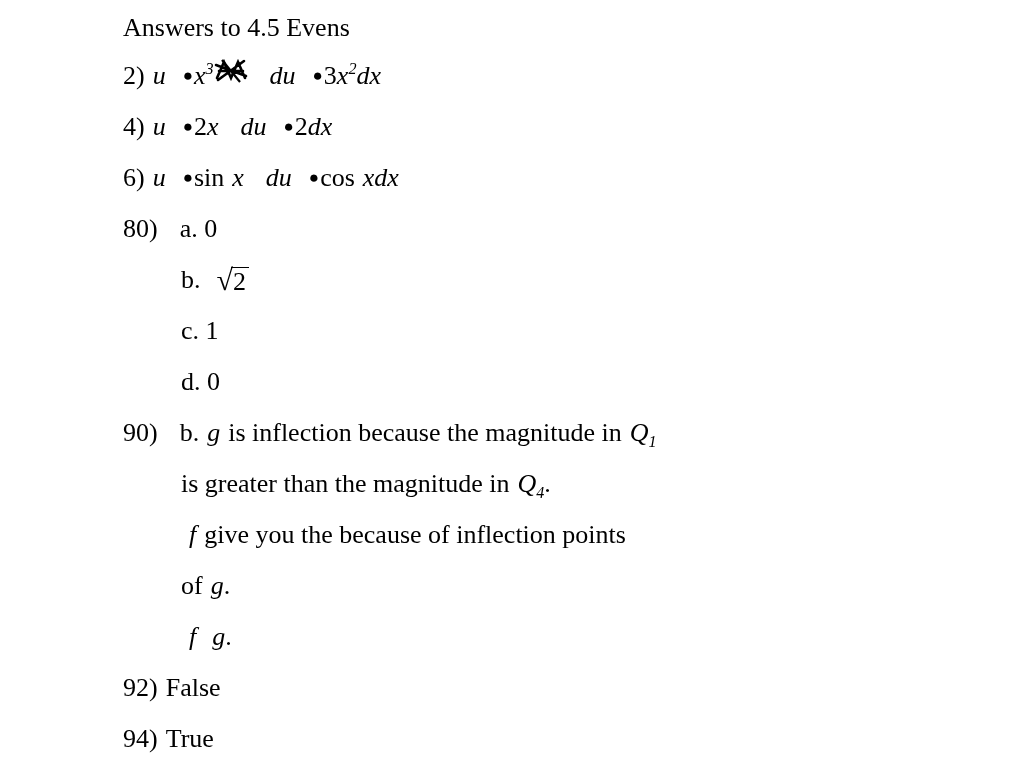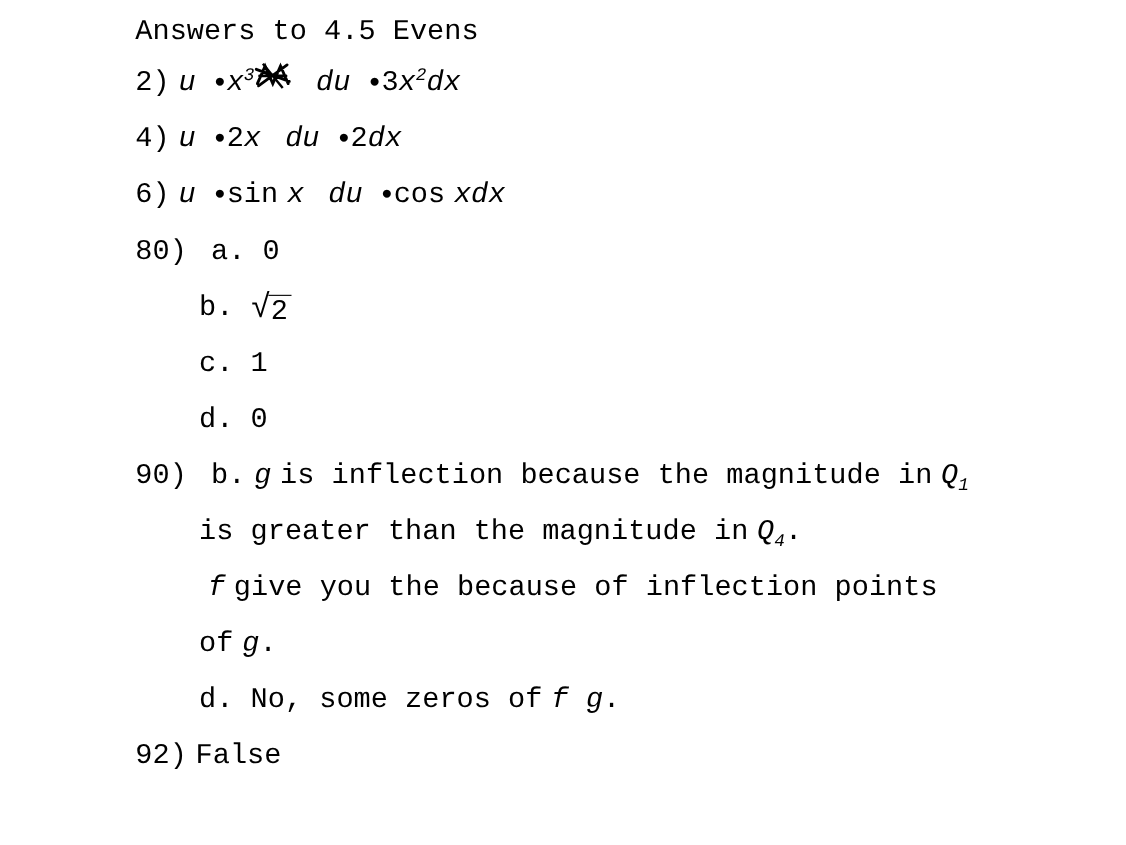--- a/index.html
+++ b/index.html
@@ -25,21 +25,20 @@
     left: 123px;
     top: 6px;
     width: 880px;
   }
   .line {
     display: flex;
     align-items: baseline;
     font-size: 26px;
     line-height: 51px;
     white-space: pre;
-    font-family: Liberation Mono, monospace;
   }
   .indent-1 { padding-left: 58px; }
   .gap-sm { display: inline-block; width: 8px; }
   .gap-md { display: inline-block; width: 16px; }
   .gap-lg { display: inline-block; width: 22px; }
   i, .ital { font-style: italic; }
   .bullet {
     font-size: 17px;
     line-height: 1;
     position: relative;
@@ -122,22 +121,25 @@
     <div class="line indent-1">
       <span>is greater than the magnitude in</span><span class="gap-sm"></span><i><span>Q</span><sub>4</sub></i><span>.</span>
     </div>
     <div class="line indent-1">
       <span class="gap-sm"></span><i>f</i><span class="gap-sm"></span><span>give you the because of inflection points</span>
     </div>
     <div class="line indent-1">
       <span>of</span><span class="gap-sm"></span><i>g</i><span>.</span>
     </div>
     <div class="line indent-1">
-      <span>d. No, some zeros of</span><span class="gap-sm"></span><i>f</i><span class="gap-sm"></span><span class="gap-sm"></span><i>g</i><span>.</span>
+      <span class="gap-sm"></span><i>f</i><span class="gap-sm"></span><span class="gap-sm"></span><i>g</i><span>.</span>
     </div>
 
     <div class="line">
       <span>92)</span><span class="gap-sm"></span><span>False</span>
     </div>
 
+    <div class="line">
+      <span>94)</span><span class="gap-sm"></span><span>True</span>
+    </div>
 
   </div>
 </div>
 
 </body></html>

